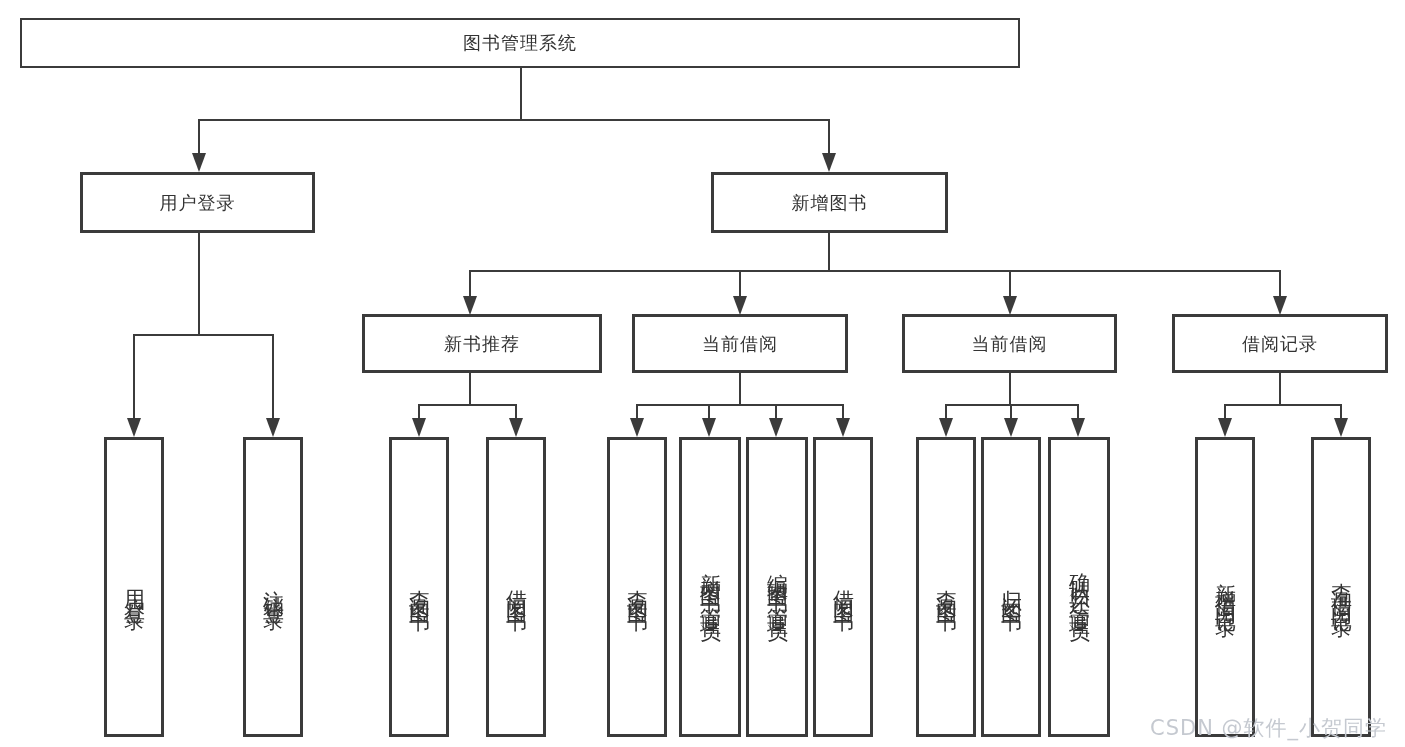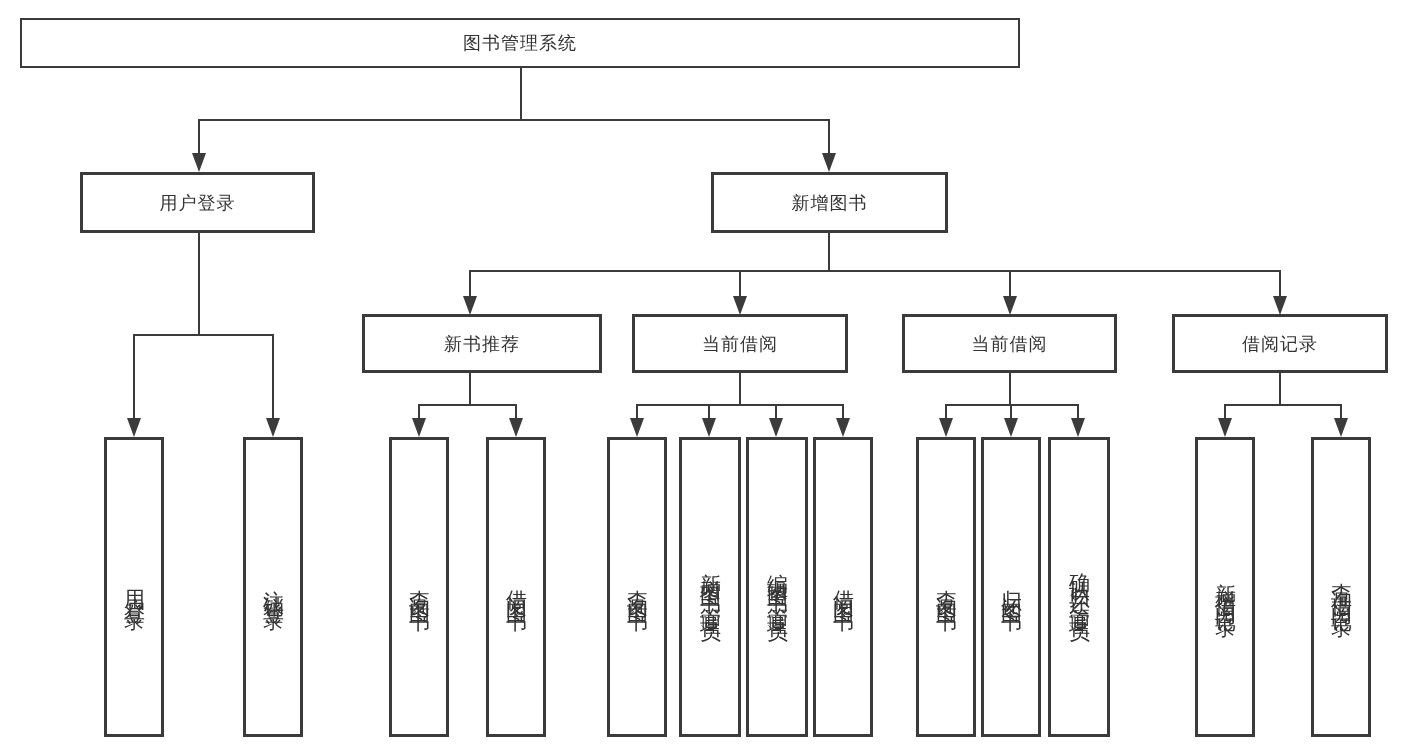--- a/index.html
+++ b/index.html
@@ -206,14 +206,15 @@
     <span class="vtext">确认归还（管理员）</span>
   </div>
 
   <div class="vbox" style="left:1195px;">
     <span class="vtext">新增借阅记录</span>
   </div>
   <div class="vbox" style="left:1311px;">
     <span class="vtext">查询借阅记录</span>
   </div>
 
+  <div class="watermark">CSDN @软件_小贺同学</div>
 
 </div>
 
 </body></html>

